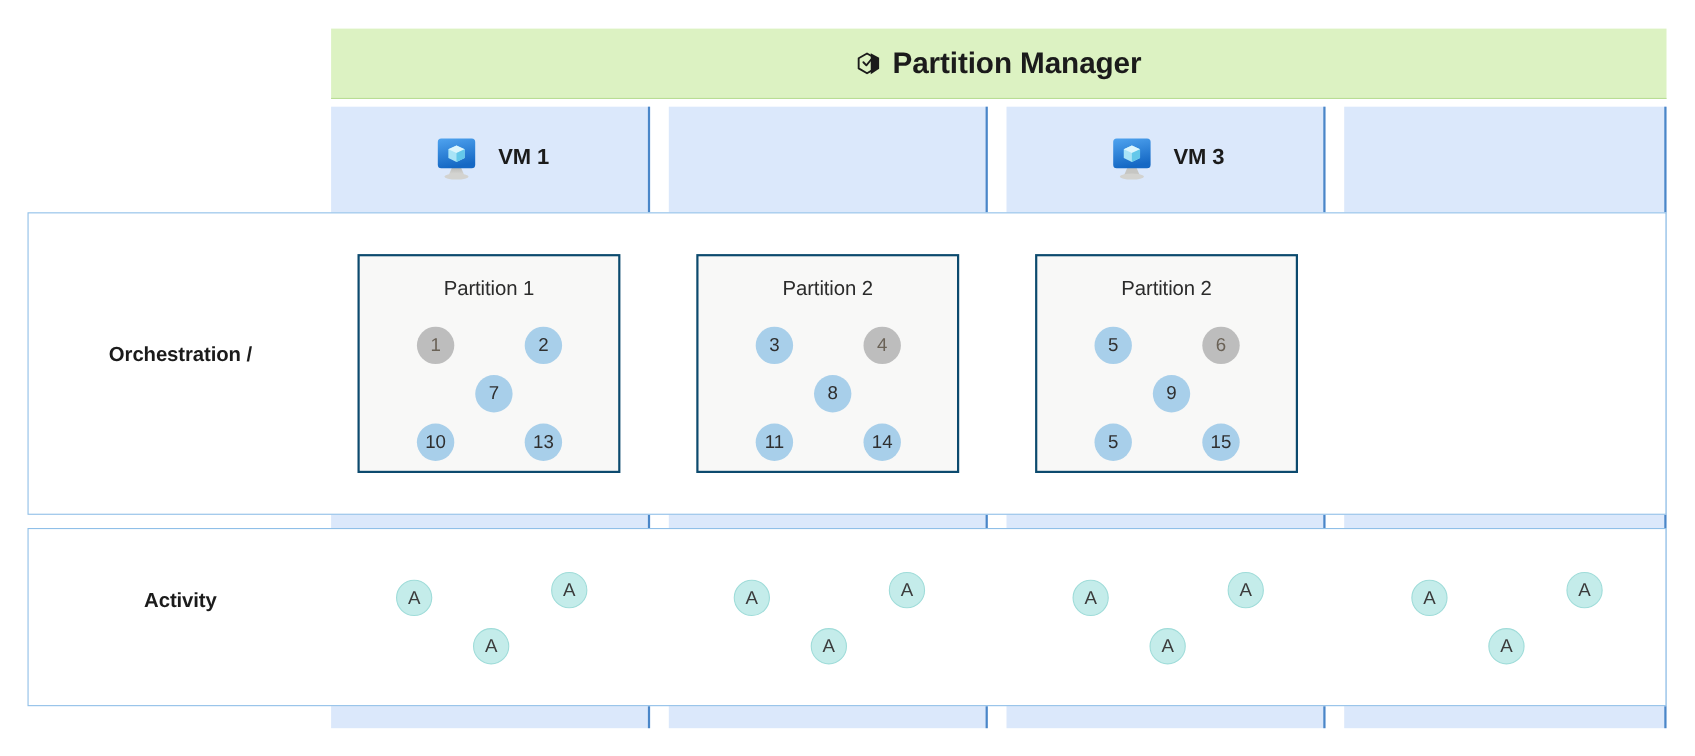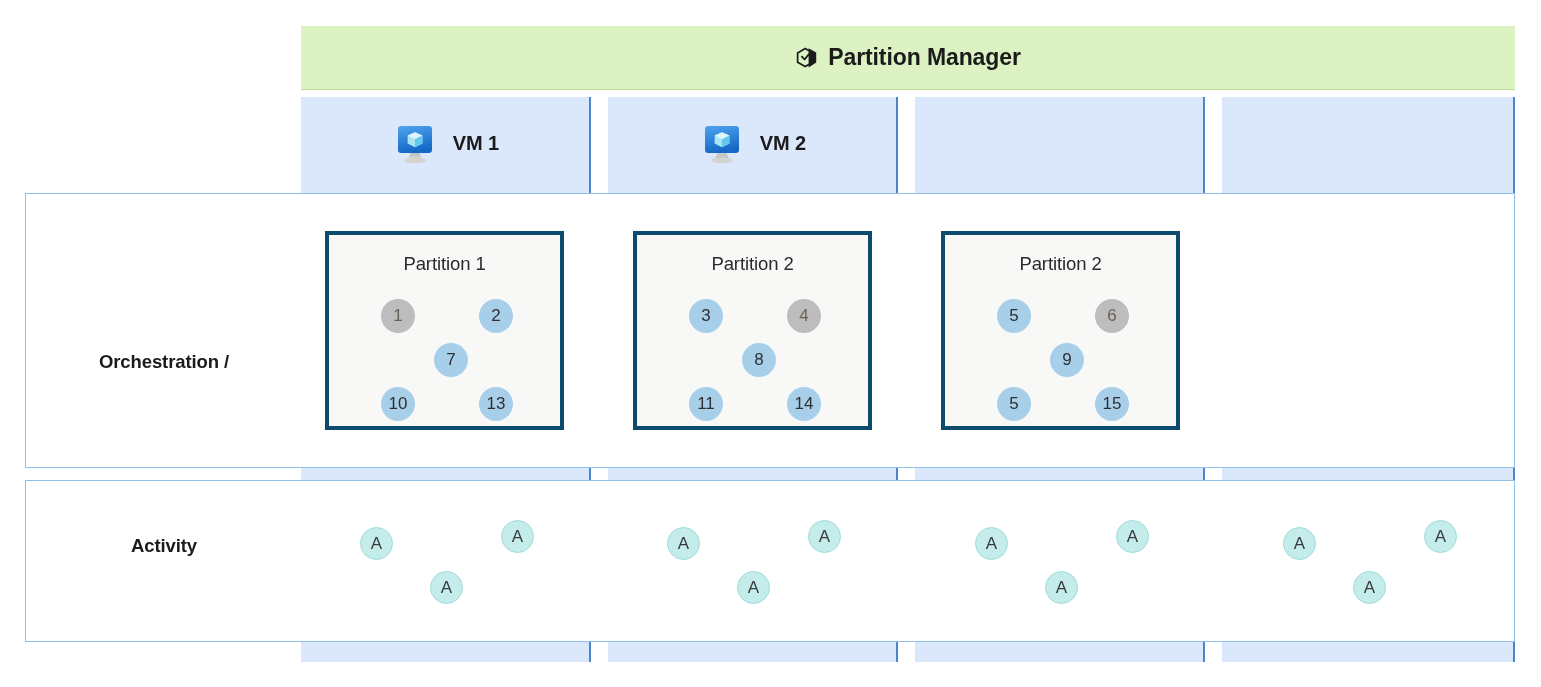--- a/index.html
+++ b/index.html
@@ -33,21 +33,21 @@
     align-items: center;
     justify-content: center;
     box-sizing: border-box;
   }
   .pm-inner {
     display: flex;
     align-items: center;
     gap: 9px;
   }
   .pm-label {
-    font-size: 23px;
+    font-size: 27px;
     font-weight: bold;
     color: #1b1b1b;
     letter-spacing: -0.1px;
   }
   .pm-icon { width: 24px; height: 24px; display: block; }
 
   
   .vm-col {
     position: absolute;
     background: #dbe8fb;
@@ -100,21 +100,21 @@
     line-height: 1.55;
     letter-spacing: -0.1px;
   }
 
   
   .partition {
     position: absolute;
     width: 239px;
     height: 199px;
     background: #f8f8f7;
-    border: 4px solid #0c4a6e;
+    border: 2px solid #0c4a6e;
     box-sizing: border-box;
   }
   .partition-title {
     position: absolute;
     top: 18px;
     left: 0;
     right: 0;
     text-align: center;
     font-size: 18.5px;
     color: #2b2b2b;
@@ -194,41 +194,41 @@
           <rect x="5" y="5" width="34" height="27" rx="3.2" fill="url(#vmScreen1)"></rect>
           <path d="M22 11.2 L29.4 14.6 L29.4 22.6 L22 26.2 L14.6 22.6 L14.6 14.6 Z" fill="#a9e4f7"></path>
           <path d="M22 11.2 L29.4 14.6 L22 18.2 L14.6 14.6 Z" fill="#dcf5fd"></path>
           <path d="M22 18.2 L29.4 14.6 L29.4 22.6 L22 26.2 Z" fill="#64c8ea"></path>
         </svg>
       </span>
       <span class="vm-label">VM 1</span>
     </div>
   </div>
 
-  <div class="vm-head" style="left:608px; width:290px;">
+
+  <div class="vm-head" style="left:915px; width:290px;">
     <div class="vm-head-inner">
       <span class="vm-icon">
         <svg viewBox="0 0 50 44" width="50" height="44" aria-hidden="true">
           <path d="M18 31 h8 l3 7 h-14 z" fill="#c6c6c3"></path>
           <ellipse cx="22" cy="39.5" rx="11" ry="2.7" fill="#d3d3d0"></ellipse>
           <rect x="5" y="5" width="34" height="27" rx="3.2" fill="url(#vmScreen1)"></rect>
           <path d="M22 11.2 L29.4 14.6 L29.4 22.6 L22 26.2 L14.6 22.6 L14.6 14.6 Z" fill="#a9e4f7"></path>
           <path d="M22 11.2 L29.4 14.6 L22 18.2 L14.6 14.6 Z" fill="#dcf5fd"></path>
           <path d="M22 18.2 L29.4 14.6 L29.4 22.6 L22 26.2 Z" fill="#64c8ea"></path>
         </svg>
       </span>
-      <span class="vm-label">VM 2</span>
-    </div>
-  </div>
-
+      <span class="vm-label">VM 3</span>
+    </div>
+  </div>
 
 
   <div class="row-band" id="row-orchestration">
 
-    <div class="row-label" style="top:114px;margin-top:40px;">
+    <div class="row-label" style="top:114px;">
       <div>Orchestration /</div>
     </div>
 
     <div class="partition" style="left:299px; top:37px;">
       <div class="partition-title">Partition 1</div>
       <div class="bubble inactive" style="left:52px; top:64px;">1</div>
       <div class="bubble active" style="left:150px; top:64px;">2</div>
       <div class="bubble active" style="left:105px; top:108px;">7</div>
       <div class="bubble active" style="left:52px; top:152px;">10</div>
       <div class="bubble active" style="left:150px; top:152px;">13</div>

